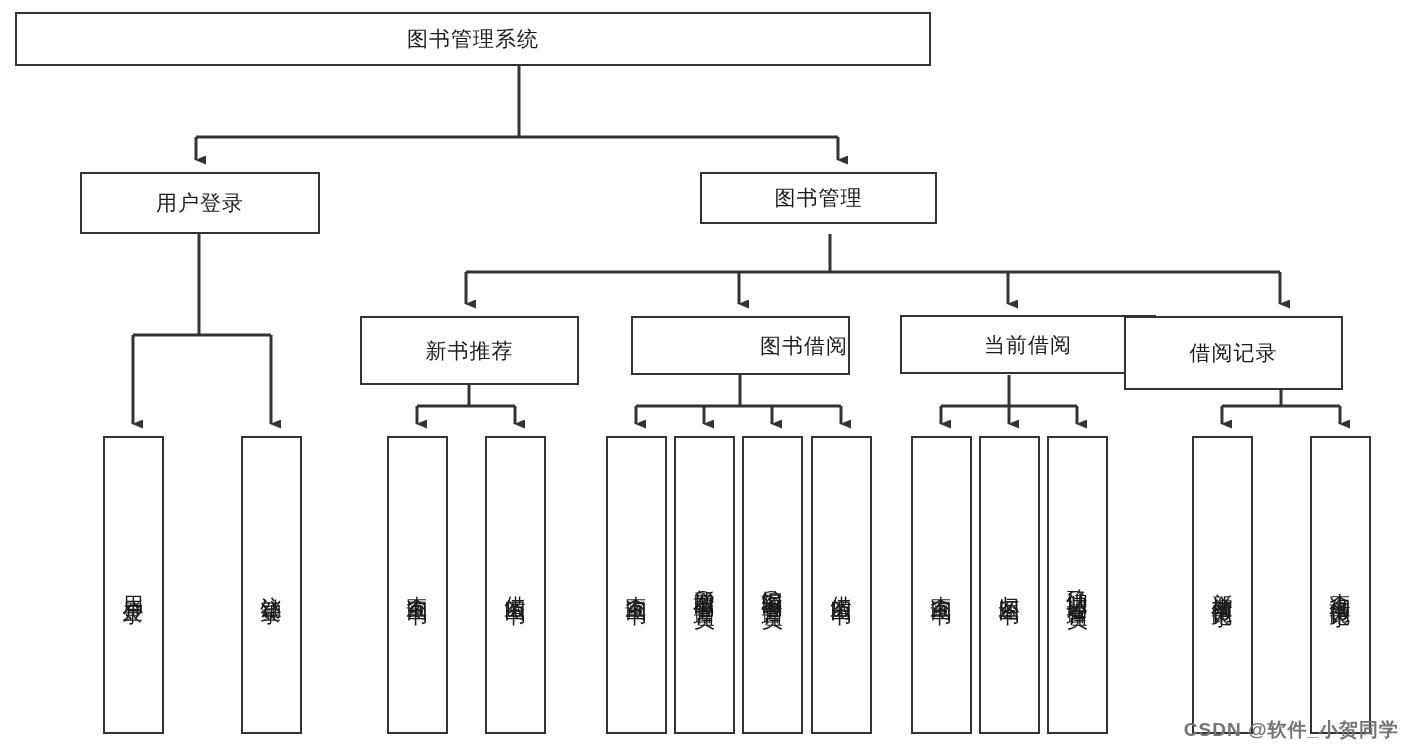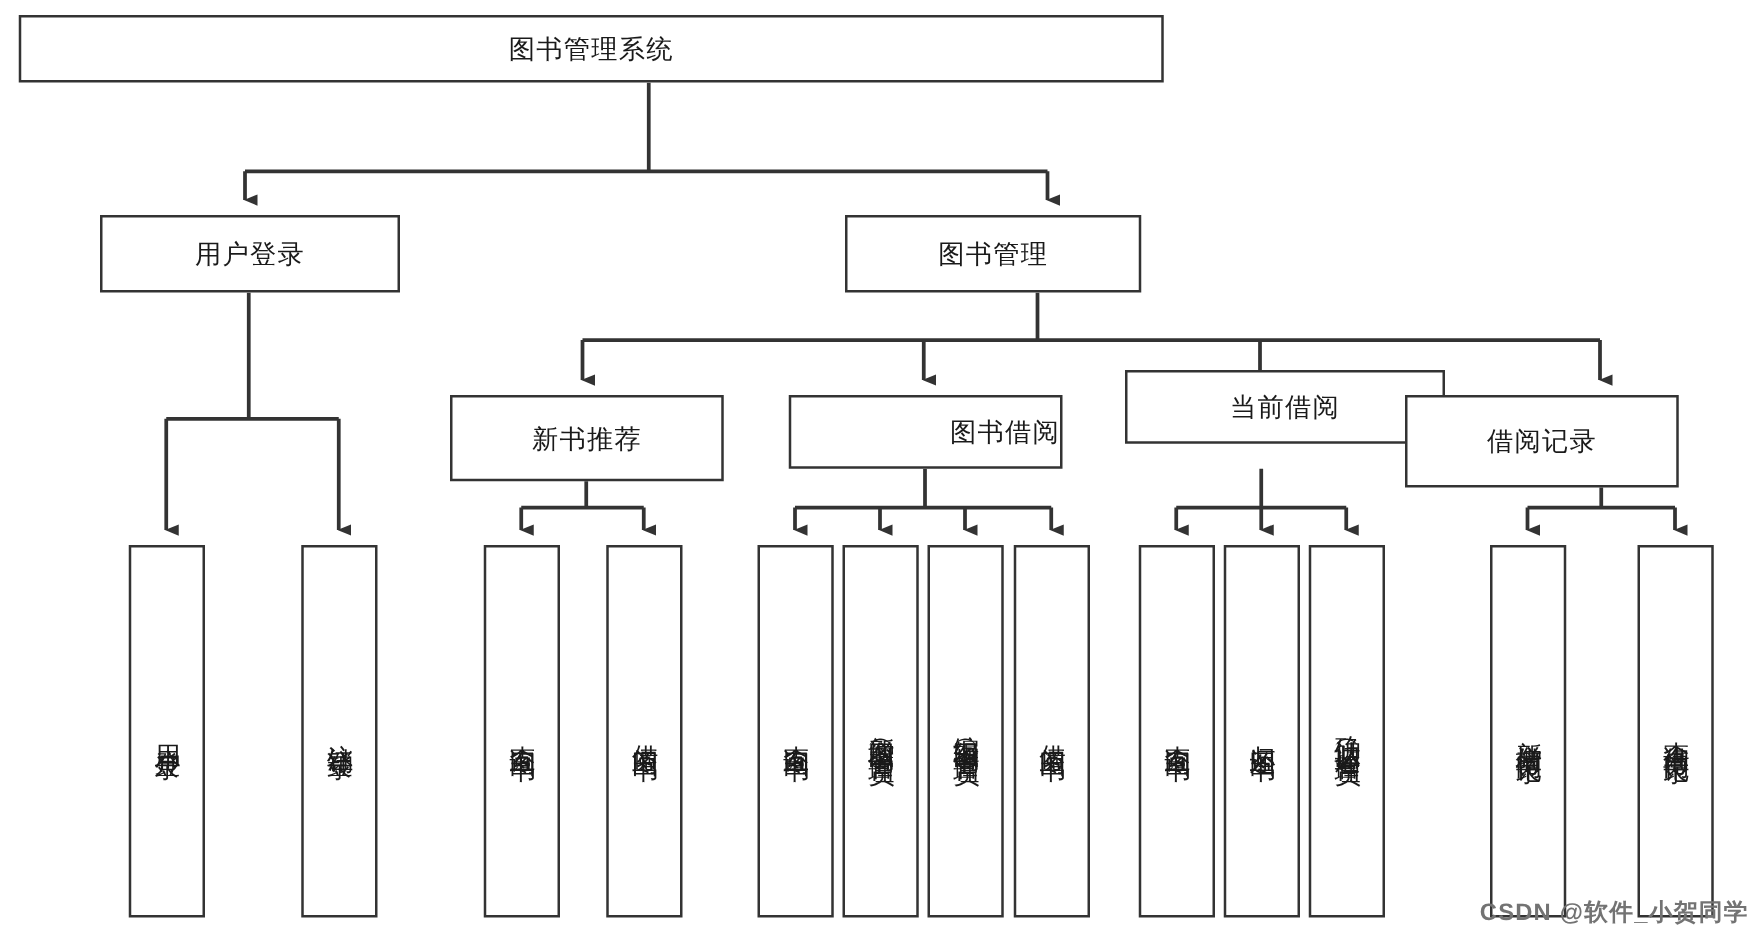--- a/index.html
+++ b/index.html
@@ -118,31 +118,31 @@
     </g>
   </svg>
 
   <div class="node horiz" style="left:15px; top:12px; width:916px; height:54px;">
     <span class="label">图书管理系统</span>
   </div>
 
   <div class="node horiz" style="left:80px; top:172px; width:240px; height:62px;">
     <span class="label">用户登录</span>
   </div>
-  <div class="node horiz" style="left:676px; top:172px; width:237px; height:62px;">
+  <div class="node horiz" style="left:700px; top:172px; width:237px; height:52px;">
     <span class="label">图书管理</span>
   </div>
 
   <div class="node horiz" style="left:360px; top:316px; width:219px; height:69px;">
     <span class="label">新书推荐</span>
   </div>
   <div class="node horiz" style="left:631px; top:316px; width:219px; height:59px;justify-content:flex-end;">
     <span class="label">图书借阅</span>
   </div>
-  <div class="node horiz" style="left:900px; top:296px; width:256px; height:59px;">
+  <div class="node horiz" style="left:900px; top:315px; width:256px; height:59px;">
     <span class="label">当前借阅</span>
   </div>
   <div class="node horiz" style="left:1124px; top:316px; width:219px; height:74px;">
     <span class="label">借阅记录</span>
   </div>
 
   <div class="node vert" style="left:103px; top:436px; width:61px; height:298px;">
     <span class="label">用户登录</span>
   </div>
   <div class="node vert" style="left:241px; top:436px; width:61px; height:298px;">

